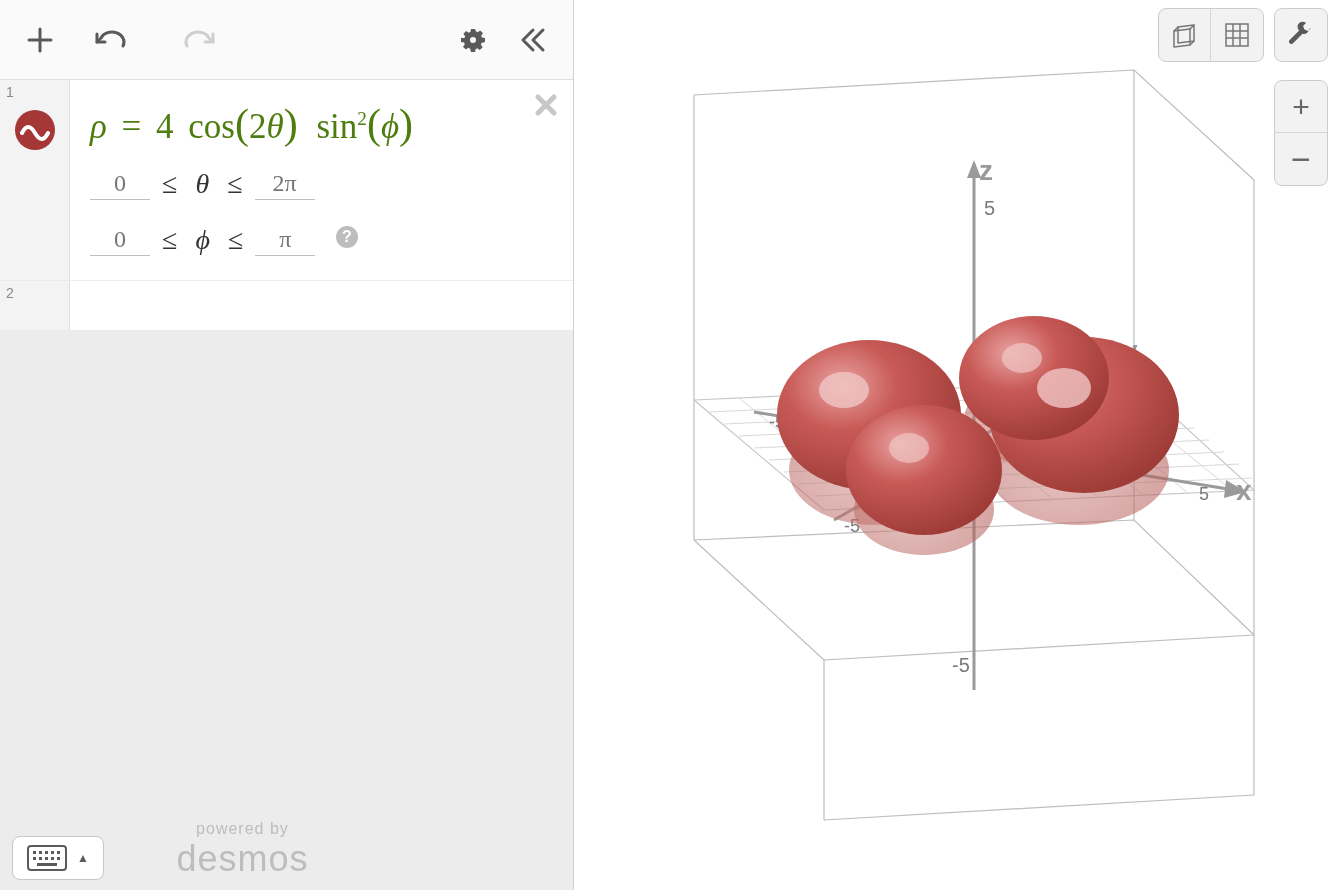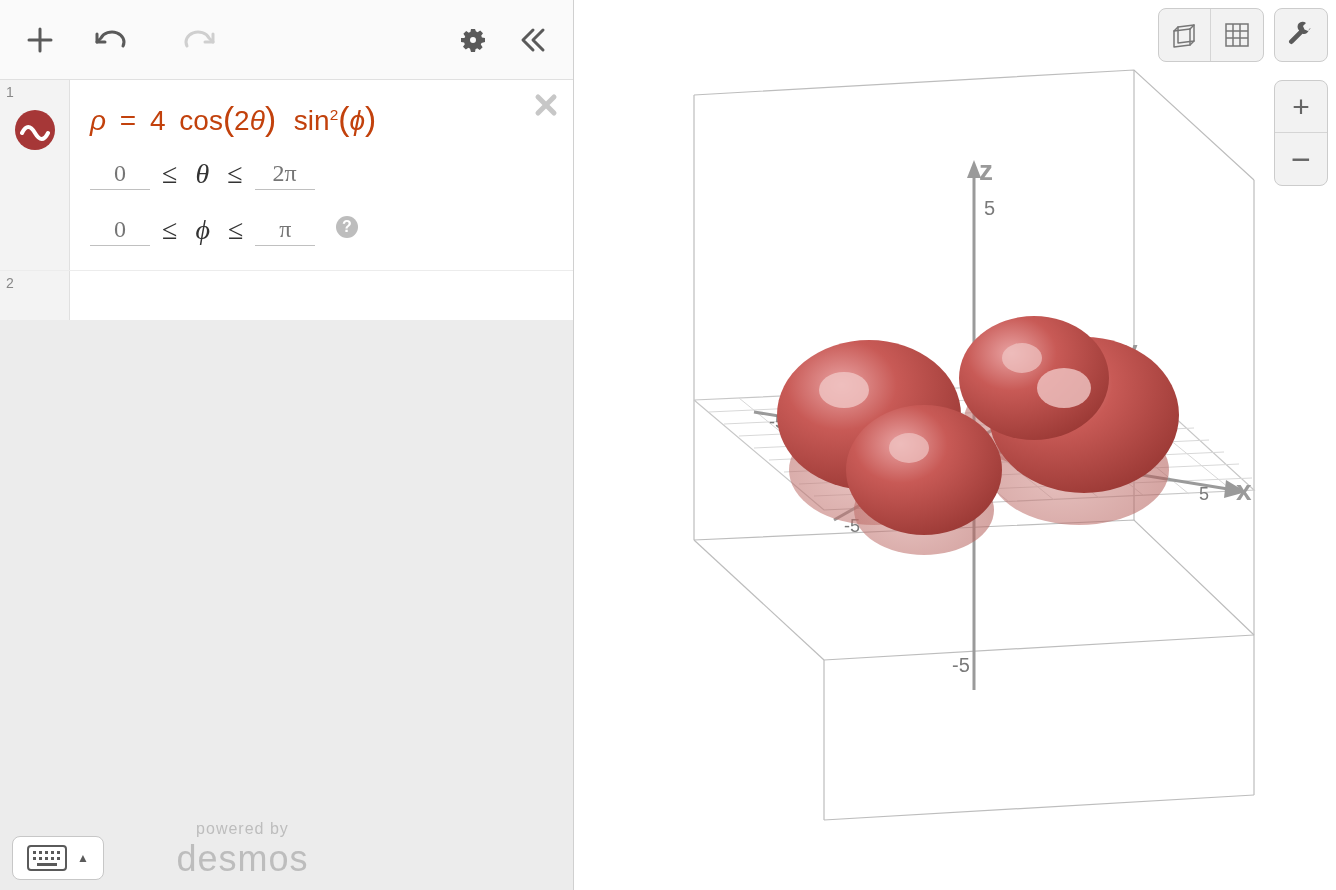--- a/index.html
+++ b/index.html
@@ -16,21 +16,21 @@
 .toolbar-spacer { flex: 1; }
 .toolbar-group { display: flex; gap: 30px; margin-left: 10px; }
 
 .expressions { flex: 1; overflow-y: auto; background: #ececec; }
 .expr-row { display: flex; background: #fff; border-bottom: 1px solid #ececec; min-height: 80px; position: relative; }
 .expr-index { width: 70px; background: #f3f3f3; border-right: 1px solid #e0e0e0; display: flex; flex-direction: column; align-items: center; padding-top: 6px; position: relative; }
 .expr-index-num { font-size: 14px; color: #888; position: absolute; top: 4px; left: 6px; }
 .expr-icon { width: 40px; height: 40px; border-radius: 50%; background: #a63737; margin-top: 24px; display: flex; align-items: center; justify-content: center; }
 .expr-body { flex: 1; padding: 20px 16px 24px 20px; position: relative; }
 .expr-delete { position: absolute; top: 12px; right: 14px; color: #c7c7c7; cursor: pointer; }
-.expr-math { font-family: Liberation Sans, sans-serif; font-size: 28px; color: #c2410c; font-style: italic; }
+.expr-math { font-family: Liberation Serif, serif; font-size: 35px; color: #4d7c0f; font-style: italic; }
 .sup { font-size: 0.55em; vertical-align: super; font-style: normal; }
 .bounds { margin-top: 20px; display: flex; flex-direction: column; gap: 24px; }
 .bounds-row { display: flex; align-items: center; font-family: 'Times New Roman', serif; font-size: 28px; color: #333; }
 .bounds-input { width: 60px; border: none; border-bottom: 1px solid #c0c0c0; background: transparent; font-size: 24px; font-family: 'Times New Roman', serif; color: #b5b5b5; text-align: center; padding: 2px 4px; }
 .bounds-op { margin: 0 12px; font-style: normal; }
 .bounds-var { font-style: italic; margin: 0 6px; }
 .help { margin-left: 20px; color: #bdbdbd; }
 
 .footer { position: absolute; bottom: 10px; left: 12px; right: 12px; display: flex; align-items: flex-end; justify-content: space-between; height: 60px; }
 .kbd-btn { display: flex; align-items: center; gap: 10px; border: 1px solid #c7c7c7; border-radius: 8px; padding: 8px 14px; background: #fff; cursor: pointer; }

